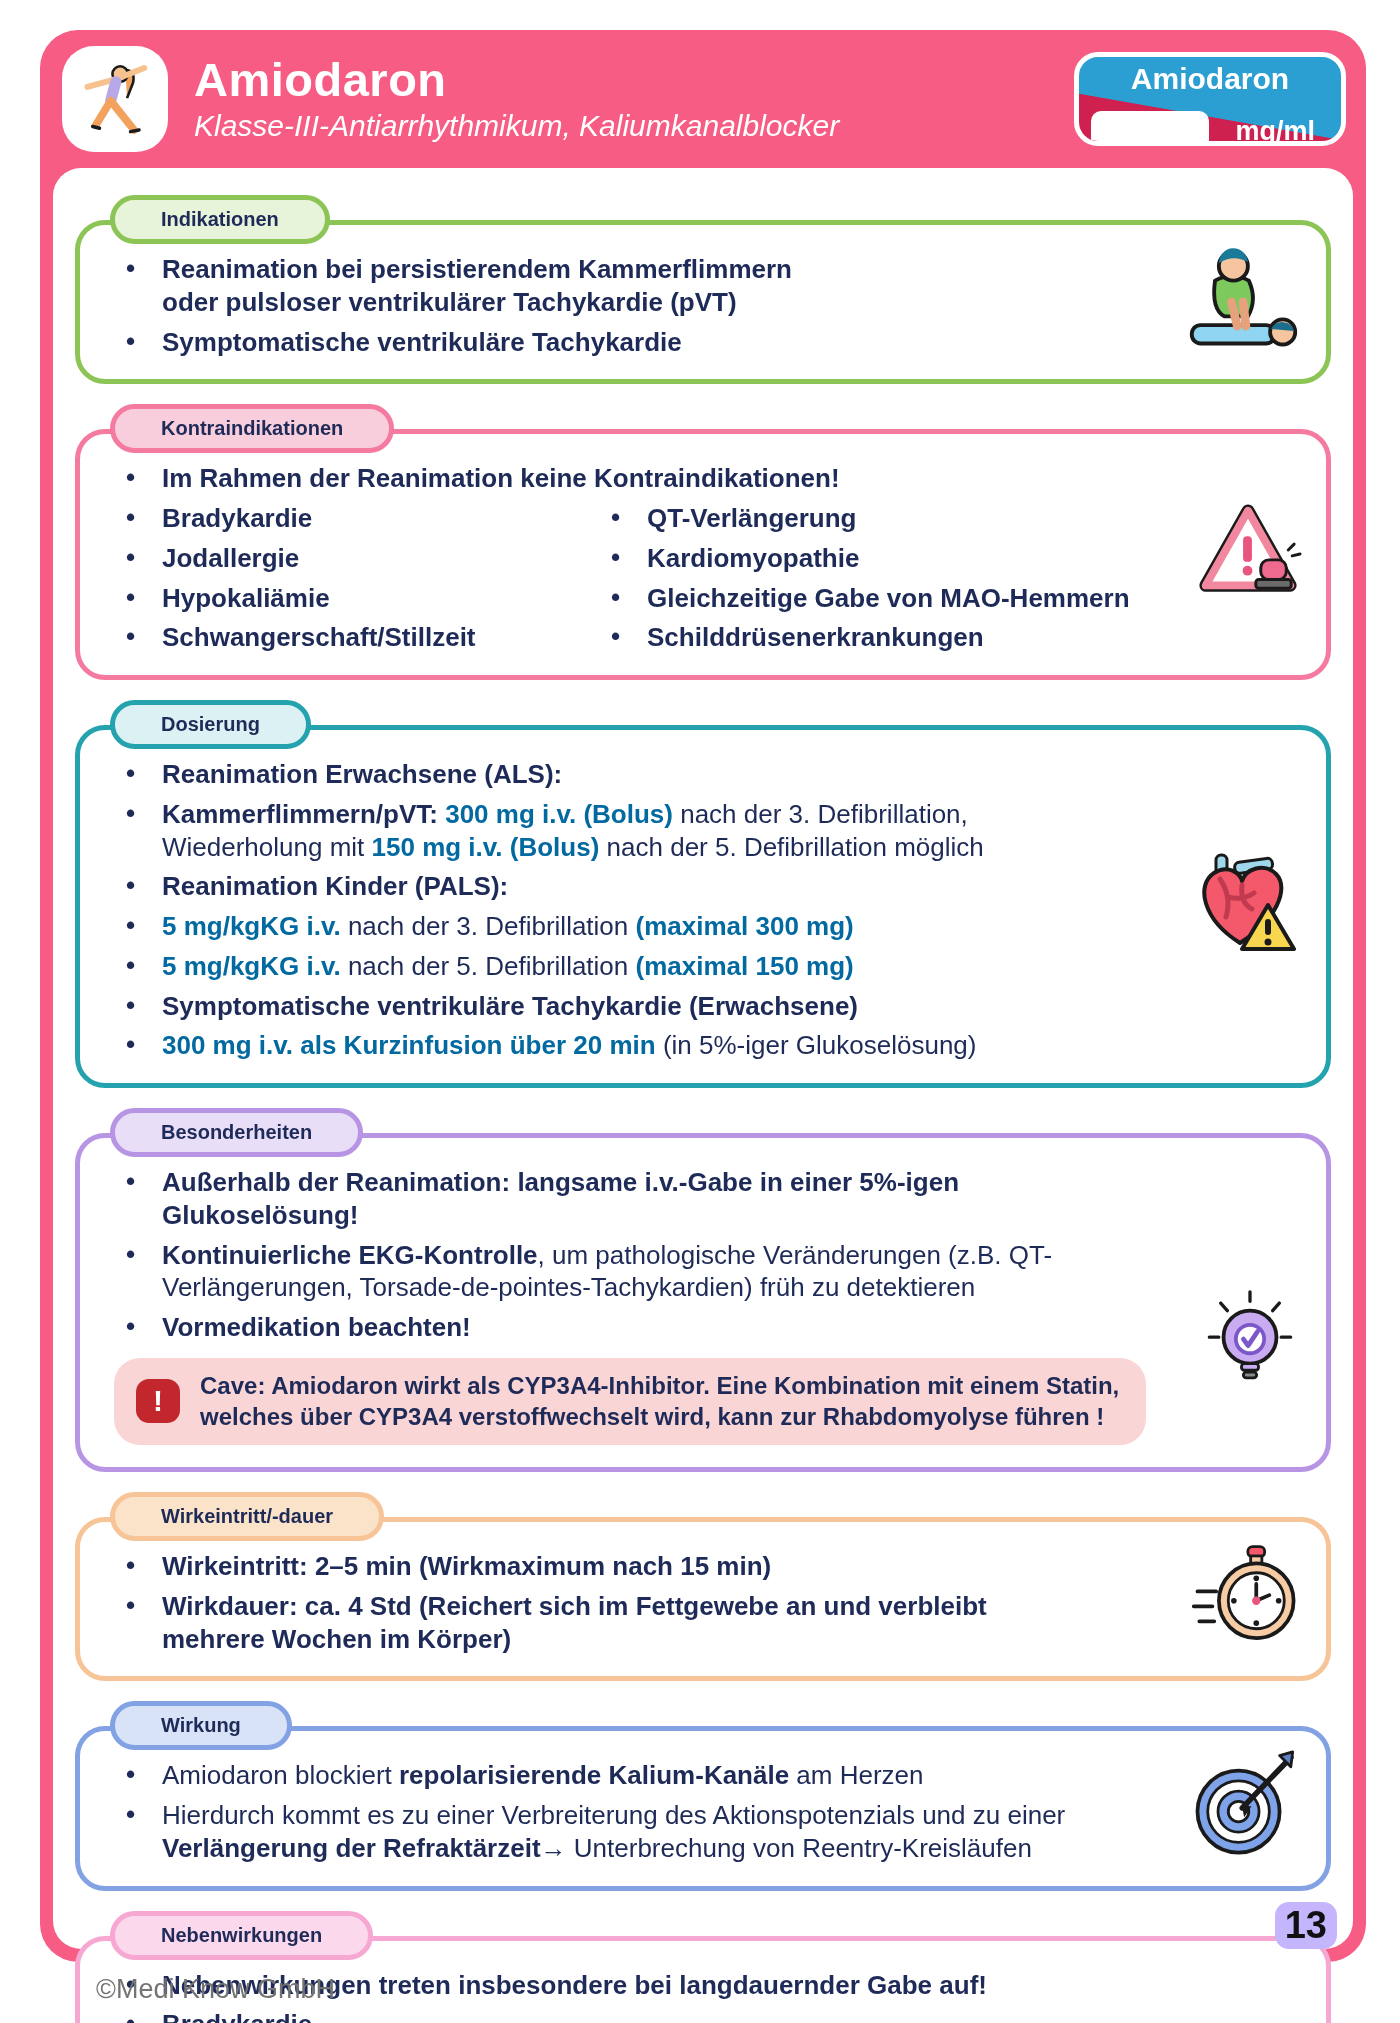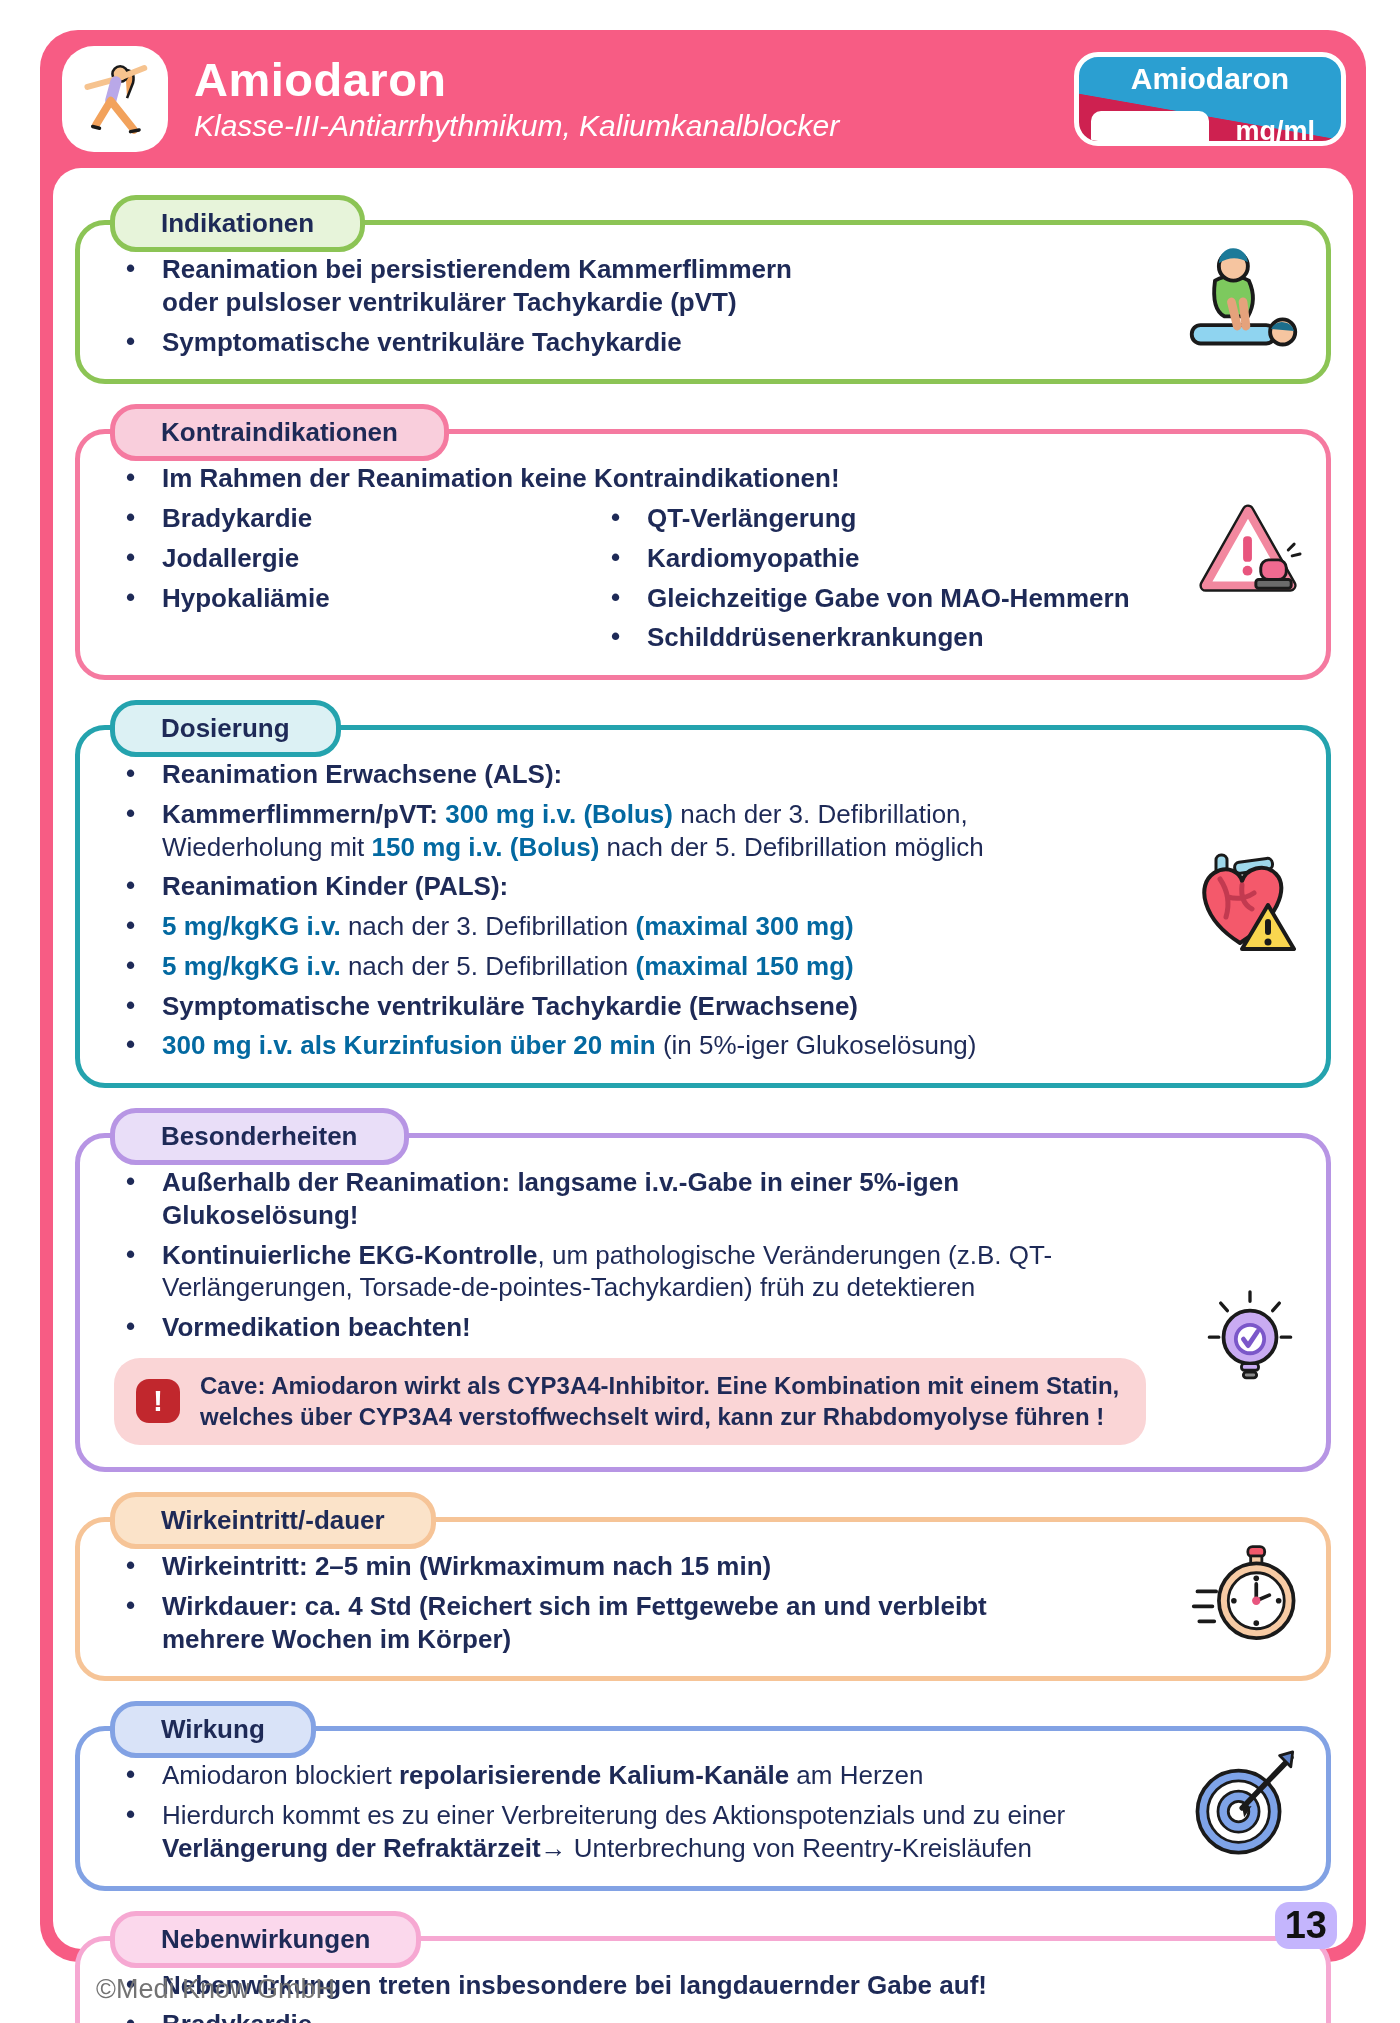--- a/index.html
+++ b/index.html
@@ -20,21 +20,21 @@
   .badge-row{display:flex;align-items:center;justify-content:space-between;padding:0 26px 0 12px;margin-top:15px;}
   .badge-blank{width:118px;height:40px;background:#fff;border-radius:10px;}
   .badge-unit{color:#fff;font-weight:700;font-size:27px;}
   
   .inner{position:absolute;left:13px;right:13px;top:138px;bottom:13px;background:#fff;border-radius:28px;}
   .sections{padding:52px 22px 0;}
   section.sec{position:relative;border:5px solid var(--c);border-radius:30px;background:#fff;
               margin-bottom:45px;padding:28px 30px 14px 26px;box-sizing:border-box;}
   section.sec:last-child{margin-bottom:0;}
   .tab{position:absolute;top:-30px;left:30px;background:var(--f);border:5px solid var(--c);
-       border-radius:26px;padding:8px 46px;font-size:26px;font-weight:700;color:#1E2A57;white-space:nowrap;}
+       border-radius:26px;padding:8px 46px;font-size:20px;font-weight:700;color:#1E2A57;white-space:nowrap;}
   .sec-icon{position:absolute;right:24px;top:50%;transform:translateY(-50%);}
   .sec-icon.low{top:62%;}
   ul.list{list-style:none;margin:0;padding:0 170px 0 0;}
   ul.list li{position:relative;padding-left:56px;margin:0 0 7px;font-size:26px;line-height:1.26;}
   ul.list li::before{content:"•";position:absolute;left:20px;top:-1px;font-weight:700;}
   li.lvl2{padding-left:106px;}
   li.lvl2::before{left:68px;}
   ul.bold li{font-weight:700;}
   .two-col{display:grid;grid-template-columns:485px 1fr;}
   .two-col ul{padding-right:0;}
@@ -127,20 +127,21 @@
             </svg>
           </div>
           <ul class="list">
             <li><span class="sg-b">Im Rahmen der Reanimation keine Kontraindikationen!</span></li>
           </ul>
           <div class="two-col">
             <ul class="list bold">
               <li>Bradykardie</li>
               <li>Jodallergie</li>
               <li>Hypokaliämie</li>
+              <li>Schwangerschaft/Stillzeit</li>
             </ul>
             <ul class="list bold">
               <li>QT-Verlängerung</li>
               <li>Kardiomyopathie</li>
               <li>Gleichzeitige Gabe von MAO-Hemmern</li>
               <li>Schilddrüsenerkrankungen</li>
             </ul>
           </div>
         </section>
 

